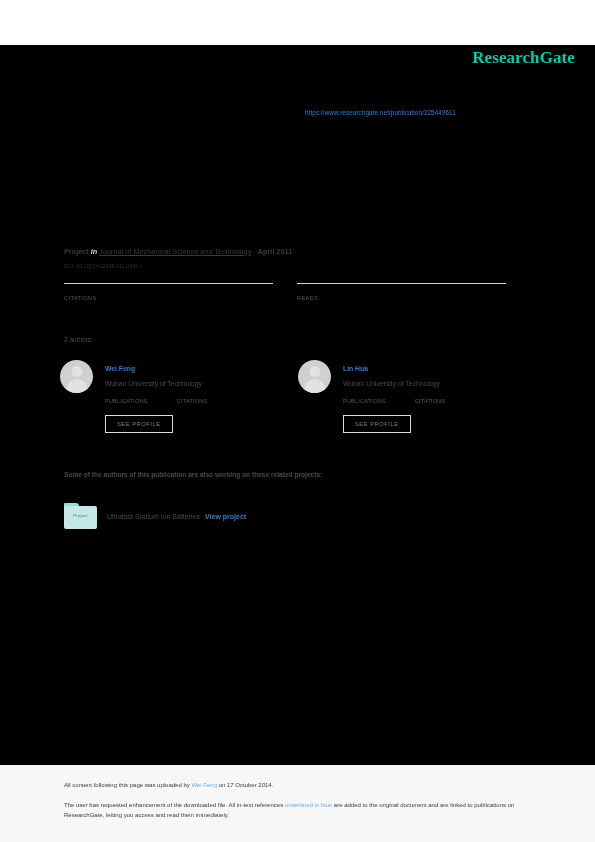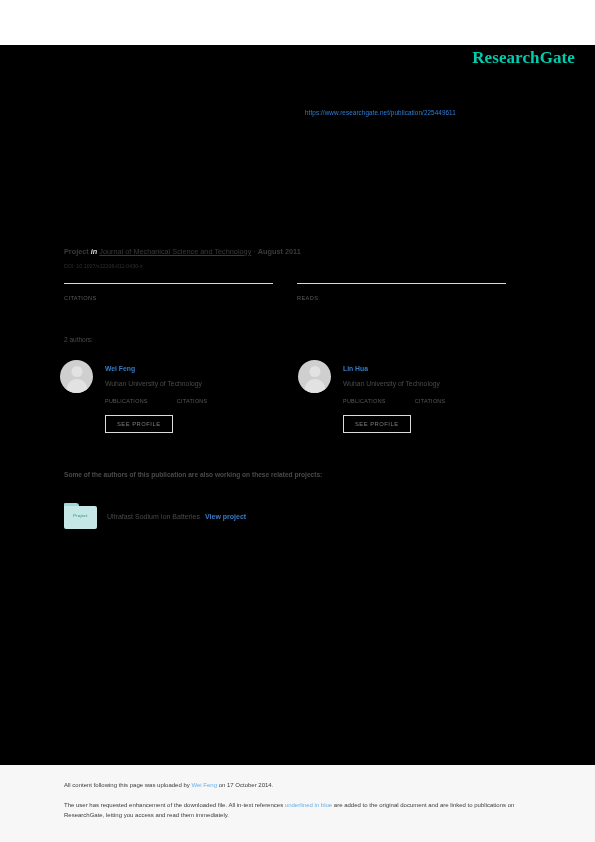--- a/index.html
+++ b/index.html
@@ -310,21 +310,21 @@
 
   <div class="pub-url">https://www.researchgate.net/publication/225449611</div>
 
   <div class="article-title"></div>
 
   <div class="article-line">
     <span class="kw">Project</span>
     <span class="italic-in">in</span>
     <span class="jname">Journal of Mechanical Science and Technology</span>
     <span>·</span>
-    <span class="yr">August 2011</span>
+    <span class="yr">April 2011</span>
   </div>
 
   <div class="doi-line">DOI: 10.1007/s12206-011-0430-z</div>
 
   <div class="metric-col left">
     <div class="metric-rule"></div>
     <div class="metric-value"></div>
     <div class="metric-label">CITATIONS</div>
   </div>
 

